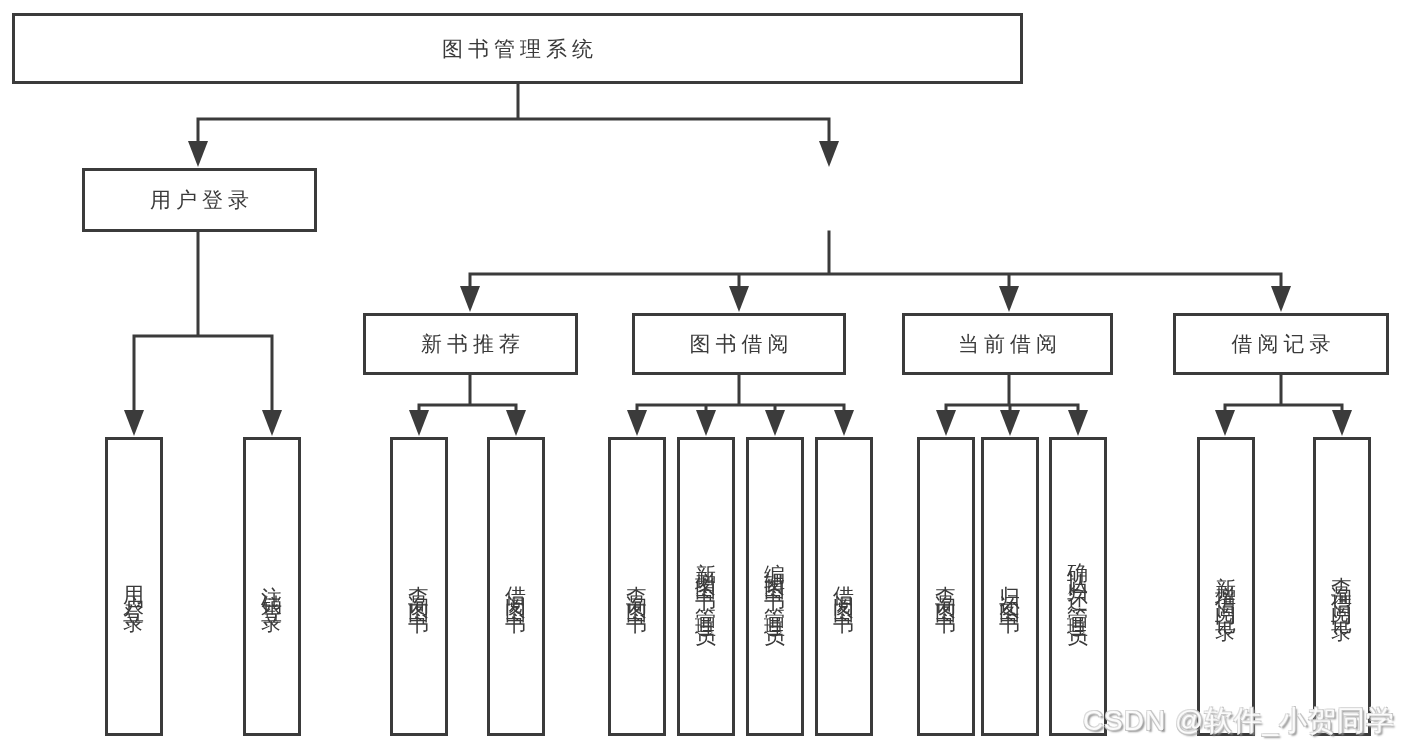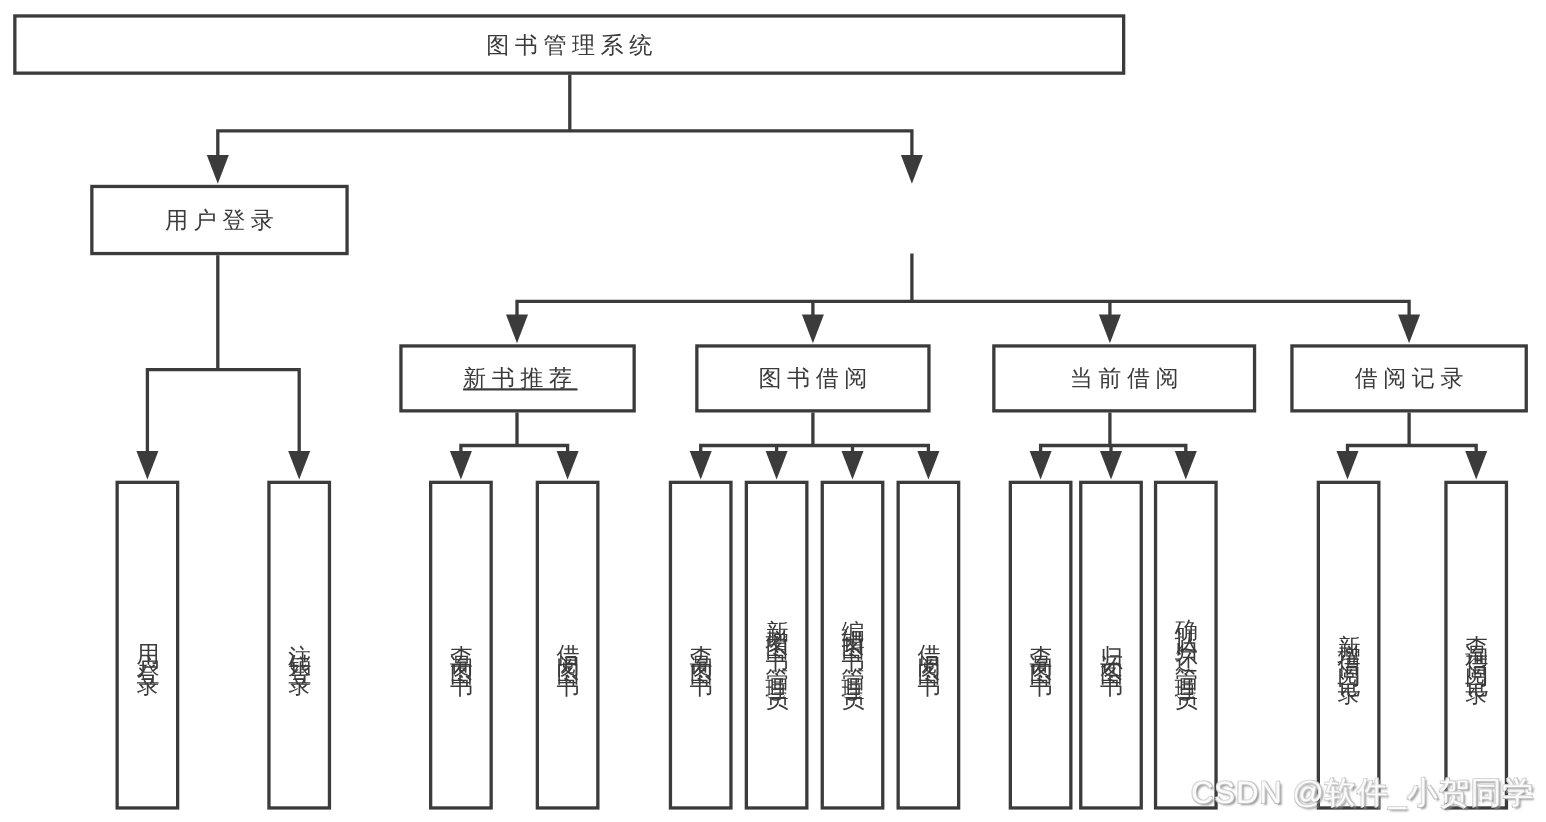--- a/index.html
+++ b/index.html
@@ -93,35 +93,35 @@
       <polygon points="765,410 785,410 775,436"></polygon>
       <polygon points="834,410 854,410 844,436"></polygon>
       <polygon points="936,410 956,410 946,436"></polygon>
       <polygon points="1000,410 1020,410 1010,436"></polygon>
       <polygon points="1068,410 1088,410 1078,436"></polygon>
       <polygon points="1215,410 1235,410 1225,436"></polygon>
       <polygon points="1332,410 1352,410 1342,436"></polygon>
     </g>
   </svg>
 
-  <div class="node h" style="left:12px; top:13px; width:1011px; height:55px;">
+  <div class="node h" style="left:12px; top:13px; width:1011px; height:71px;">
     <span>图书管理系统</span>
   </div>
 
   <div class="node h" style="left:82px; top:168px; width:235px; height:64px;">
     <span>用户登录</span>
   </div>
 
-  <div class="node h" style="left:363px; top:313px; width:215px; height:62px;text-decoration:underline;">
+  <div class="node h" style="left:363px; top:313px; width:215px; height:62px;">
     <span>新书推荐</span>
   </div>
   <div class="node h" style="left:632px; top:313px; width:214px; height:62px;align-items:center;">
     <span>图书借阅</span>
   </div>
-  <div class="node h" style="left:902px; top:313px; width:240px; height:62px;">
+  <div class="node h" style="left:902px; top:313px; width:211px; height:62px;">
     <span>当前借阅</span>
   </div>
   <div class="node h" style="left:1173px; top:313px; width:216px; height:62px;">
     <span>借阅记录</span>
   </div>
 
   <div class="node leaf" style="left:105px; top:437px; width:58px; height:299px;">
     <span>用户登录</span>
   </div>
   <div class="node leaf" style="left:243px; top:437px; width:58px; height:299px;">

